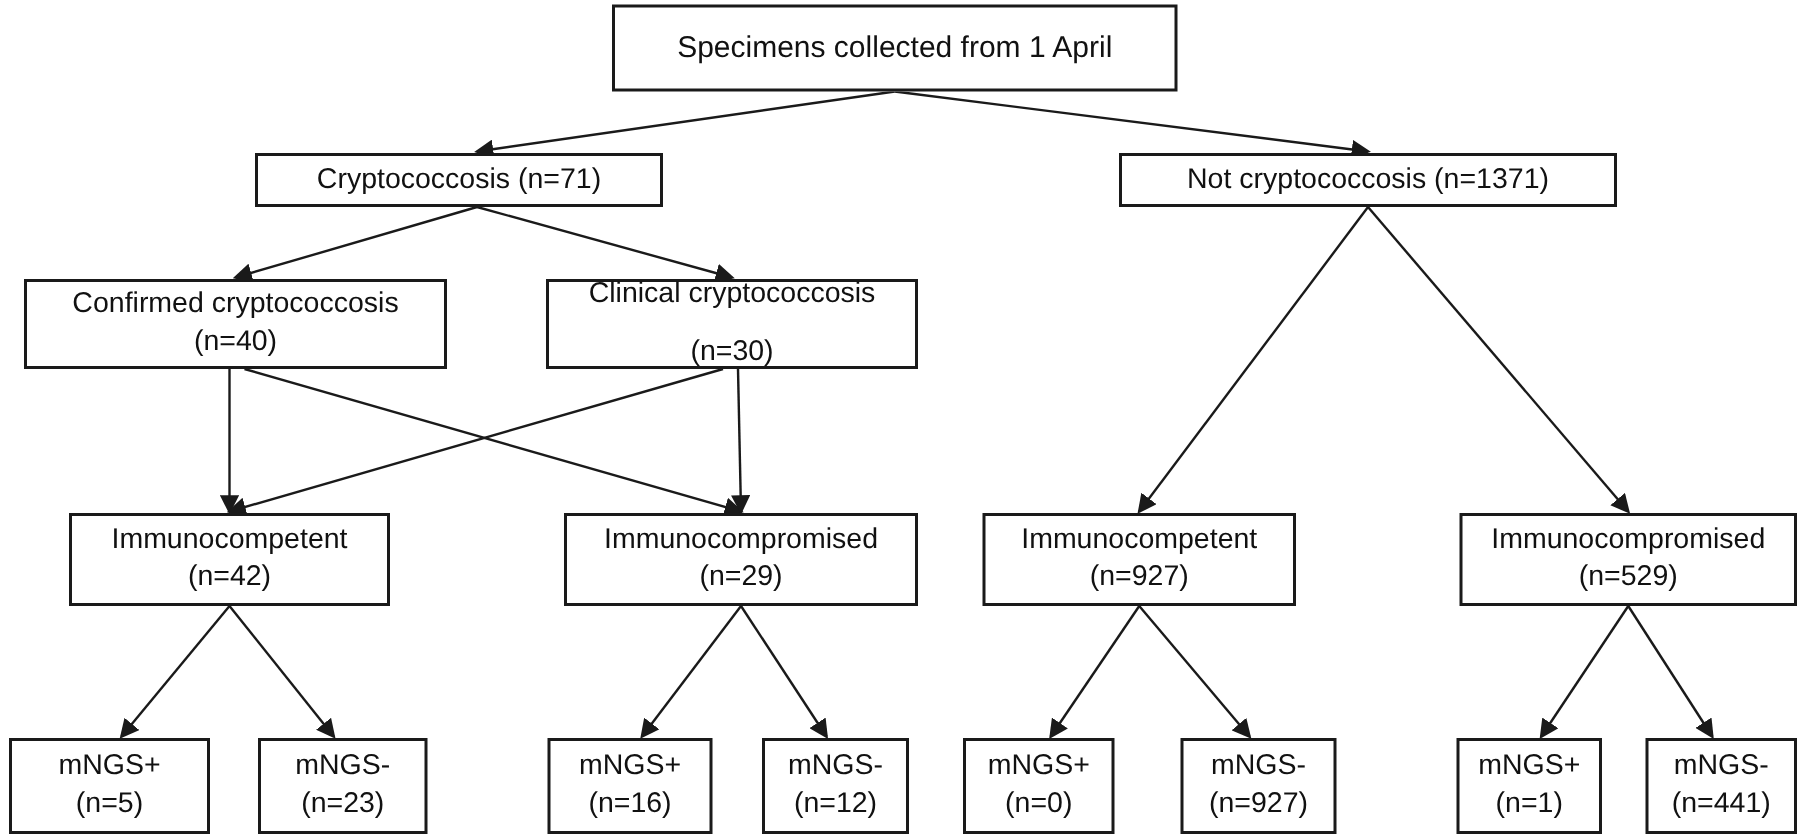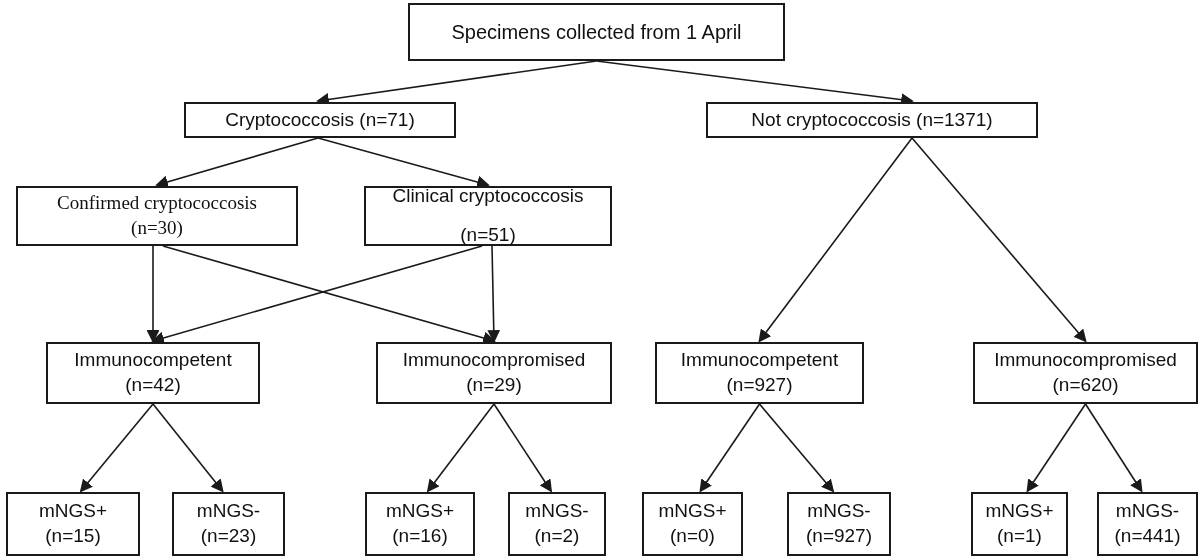--- a/index.html
+++ b/index.html
@@ -74,65 +74,65 @@
         <line x1="759.5" y1="404" x2="700.5" y2="491" stroke="#1a1a1a" stroke-width="1.6" marker-end="url(#arrowhead)"></line>
         <line x1="759.5" y1="404" x2="833" y2="491" stroke="#1a1a1a" stroke-width="1.6" marker-end="url(#arrowhead)"></line>
         <line x1="1085.5" y1="404" x2="1027.5" y2="491" stroke="#1a1a1a" stroke-width="1.6" marker-end="url(#arrowhead)"></line>
         <line x1="1085.5" y1="404" x2="1141.5" y2="491" stroke="#1a1a1a" stroke-width="1.6" marker-end="url(#arrowhead)"></line>
       </g>
   </svg>
   <div id="nodes-layer">
       <div class="flow-node big" style="left: 408px; top: 3px; width: 377px; height: 58px; border-color: rgb(26, 26, 26); background: rgb(255, 255, 255); color: rgb(17, 17, 17);">
         <span class="node-line">Specimens collected from 1 April</span>
       </div>
-      <div class="flow-node" style="left: 184px; top: 102px; width: 272px; height: 36px; border-color: rgb(26, 26, 26); background: rgb(255, 255, 255); color: rgb(17, 17, 17);">
+      <div class="flow-node" style="left: 170px; top: 102px; width: 272px; height: 36px; border-color: rgb(26, 26, 26); background: rgb(255, 255, 255); color: rgb(17, 17, 17);">
         <span class="node-line">Cryptococcosis (n=71)</span>
       </div>
-      <div class="flow-node" style="left: 706px; top: 102px; width: 332px; height: 36px; border-color: rgb(26, 26, 26); background: rgb(255, 255, 255); color: rgb(17, 17, 17);">
+      <div class="flow-node" style="left: 746px; top: 102px; width: 332px; height: 36px; border-color: rgb(26, 26, 26); background: rgb(255, 255, 255); color: rgb(17, 17, 17);">
         <span class="node-line">Not cryptococcosis (n=1371)</span>
       </div>
-      <div class="flow-node" style="left: 16px; top: 186px; width: 282px; height: 60px; border-color: rgb(26, 26, 26); background: rgb(255, 255, 255); color: rgb(17, 17, 17); font-family: Liberation Serif, serif;">
+      <div class="flow-node" style="left: 16px; top: 186px; width: 282px; height: 60px; border-color: rgb(26, 26, 26); background: rgb(255, 255, 255); color: rgb(17, 17, 17);">
         <span class="node-line">Confirmed cryptococcosis</span>
-        <span class="node-line">(n=30)</span>
+        <span class="node-line">(n=40)</span>
       </div>
       <div class="flow-node" style="left: 364px; top: 186px; width: 248px; height: 60px; border-color: rgb(26, 26, 26); background: rgb(255, 255, 255); color: rgb(17, 17, 17); gap: 14px;">
         <span class="node-line">Clinical cryptococcosis</span>
-        <span class="node-line">(n=51)</span>
+        <span class="node-line">(n=30)</span>
       </div>
       <div class="flow-node" style="left: 46px; top: 342px; width: 214px; height: 62px; border-color: rgb(26, 26, 26); background: rgb(255, 255, 255); color: rgb(17, 17, 17);">
         <span class="node-line">Immunocompetent</span>
         <span class="node-line">(n=42)</span>
       </div>
       <div class="flow-node" style="left: 376px; top: 342px; width: 236px; height: 62px; border-color: rgb(26, 26, 26); background: rgb(255, 255, 255); color: rgb(17, 17, 17);">
         <span class="node-line">Immunocompromised</span>
         <span class="node-line">(n=29)</span>
       </div>
       <div class="flow-node" style="left: 655px; top: 342px; width: 209px; height: 62px; border-color: rgb(26, 26, 26); background: rgb(255, 255, 255); color: rgb(17, 17, 17);">
         <span class="node-line">Immunocompetent</span>
         <span class="node-line">(n=927)</span>
       </div>
       <div class="flow-node" style="left: 973px; top: 342px; width: 225px; height: 62px; border-color: rgb(26, 26, 26); background: rgb(255, 255, 255); color: rgb(17, 17, 17);">
         <span class="node-line">Immunocompromised</span>
-        <span class="node-line">(n=620)</span>
+        <span class="node-line">(n=529)</span>
       </div>
       <div class="flow-node" style="left: 6px; top: 492px; width: 134px; height: 64px; border-color: rgb(26, 26, 26); background: rgb(255, 255, 255); color: rgb(17, 17, 17);">
         <span class="node-line">mNGS+</span>
-        <span class="node-line">(n=15)</span>
+        <span class="node-line">(n=5)</span>
       </div>
       <div class="flow-node" style="left: 172px; top: 492px; width: 113px; height: 64px; border-color: rgb(26, 26, 26); background: rgb(255, 255, 255); color: rgb(17, 17, 17);">
         <span class="node-line">mNGS-</span>
         <span class="node-line">(n=23)</span>
       </div>
       <div class="flow-node" style="left: 365px; top: 492px; width: 110px; height: 64px; border-color: rgb(26, 26, 26); background: rgb(255, 255, 255); color: rgb(17, 17, 17);">
         <span class="node-line">mNGS+</span>
         <span class="node-line">(n=16)</span>
       </div>
       <div class="flow-node" style="left: 508px; top: 492px; width: 98px; height: 64px; border-color: rgb(26, 26, 26); background: rgb(255, 255, 255); color: rgb(17, 17, 17);">
         <span class="node-line">mNGS-</span>
-        <span class="node-line">(n=2)</span>
+        <span class="node-line">(n=12)</span>
       </div>
       <div class="flow-node" style="left: 642px; top: 492px; width: 101px; height: 64px; border-color: rgb(26, 26, 26); background: rgb(255, 255, 255); color: rgb(17, 17, 17);">
         <span class="node-line">mNGS+</span>
         <span class="node-line">(n=0)</span>
       </div>
       <div class="flow-node" style="left: 787px; top: 492px; width: 104px; height: 64px; border-color: rgb(26, 26, 26); background: rgb(255, 255, 255); color: rgb(17, 17, 17);">
         <span class="node-line">mNGS-</span>
         <span class="node-line">(n=927)</span>
       </div>
       <div class="flow-node" style="left: 971px; top: 492px; width: 97px; height: 64px; border-color: rgb(26, 26, 26); background: rgb(255, 255, 255); color: rgb(17, 17, 17);">

